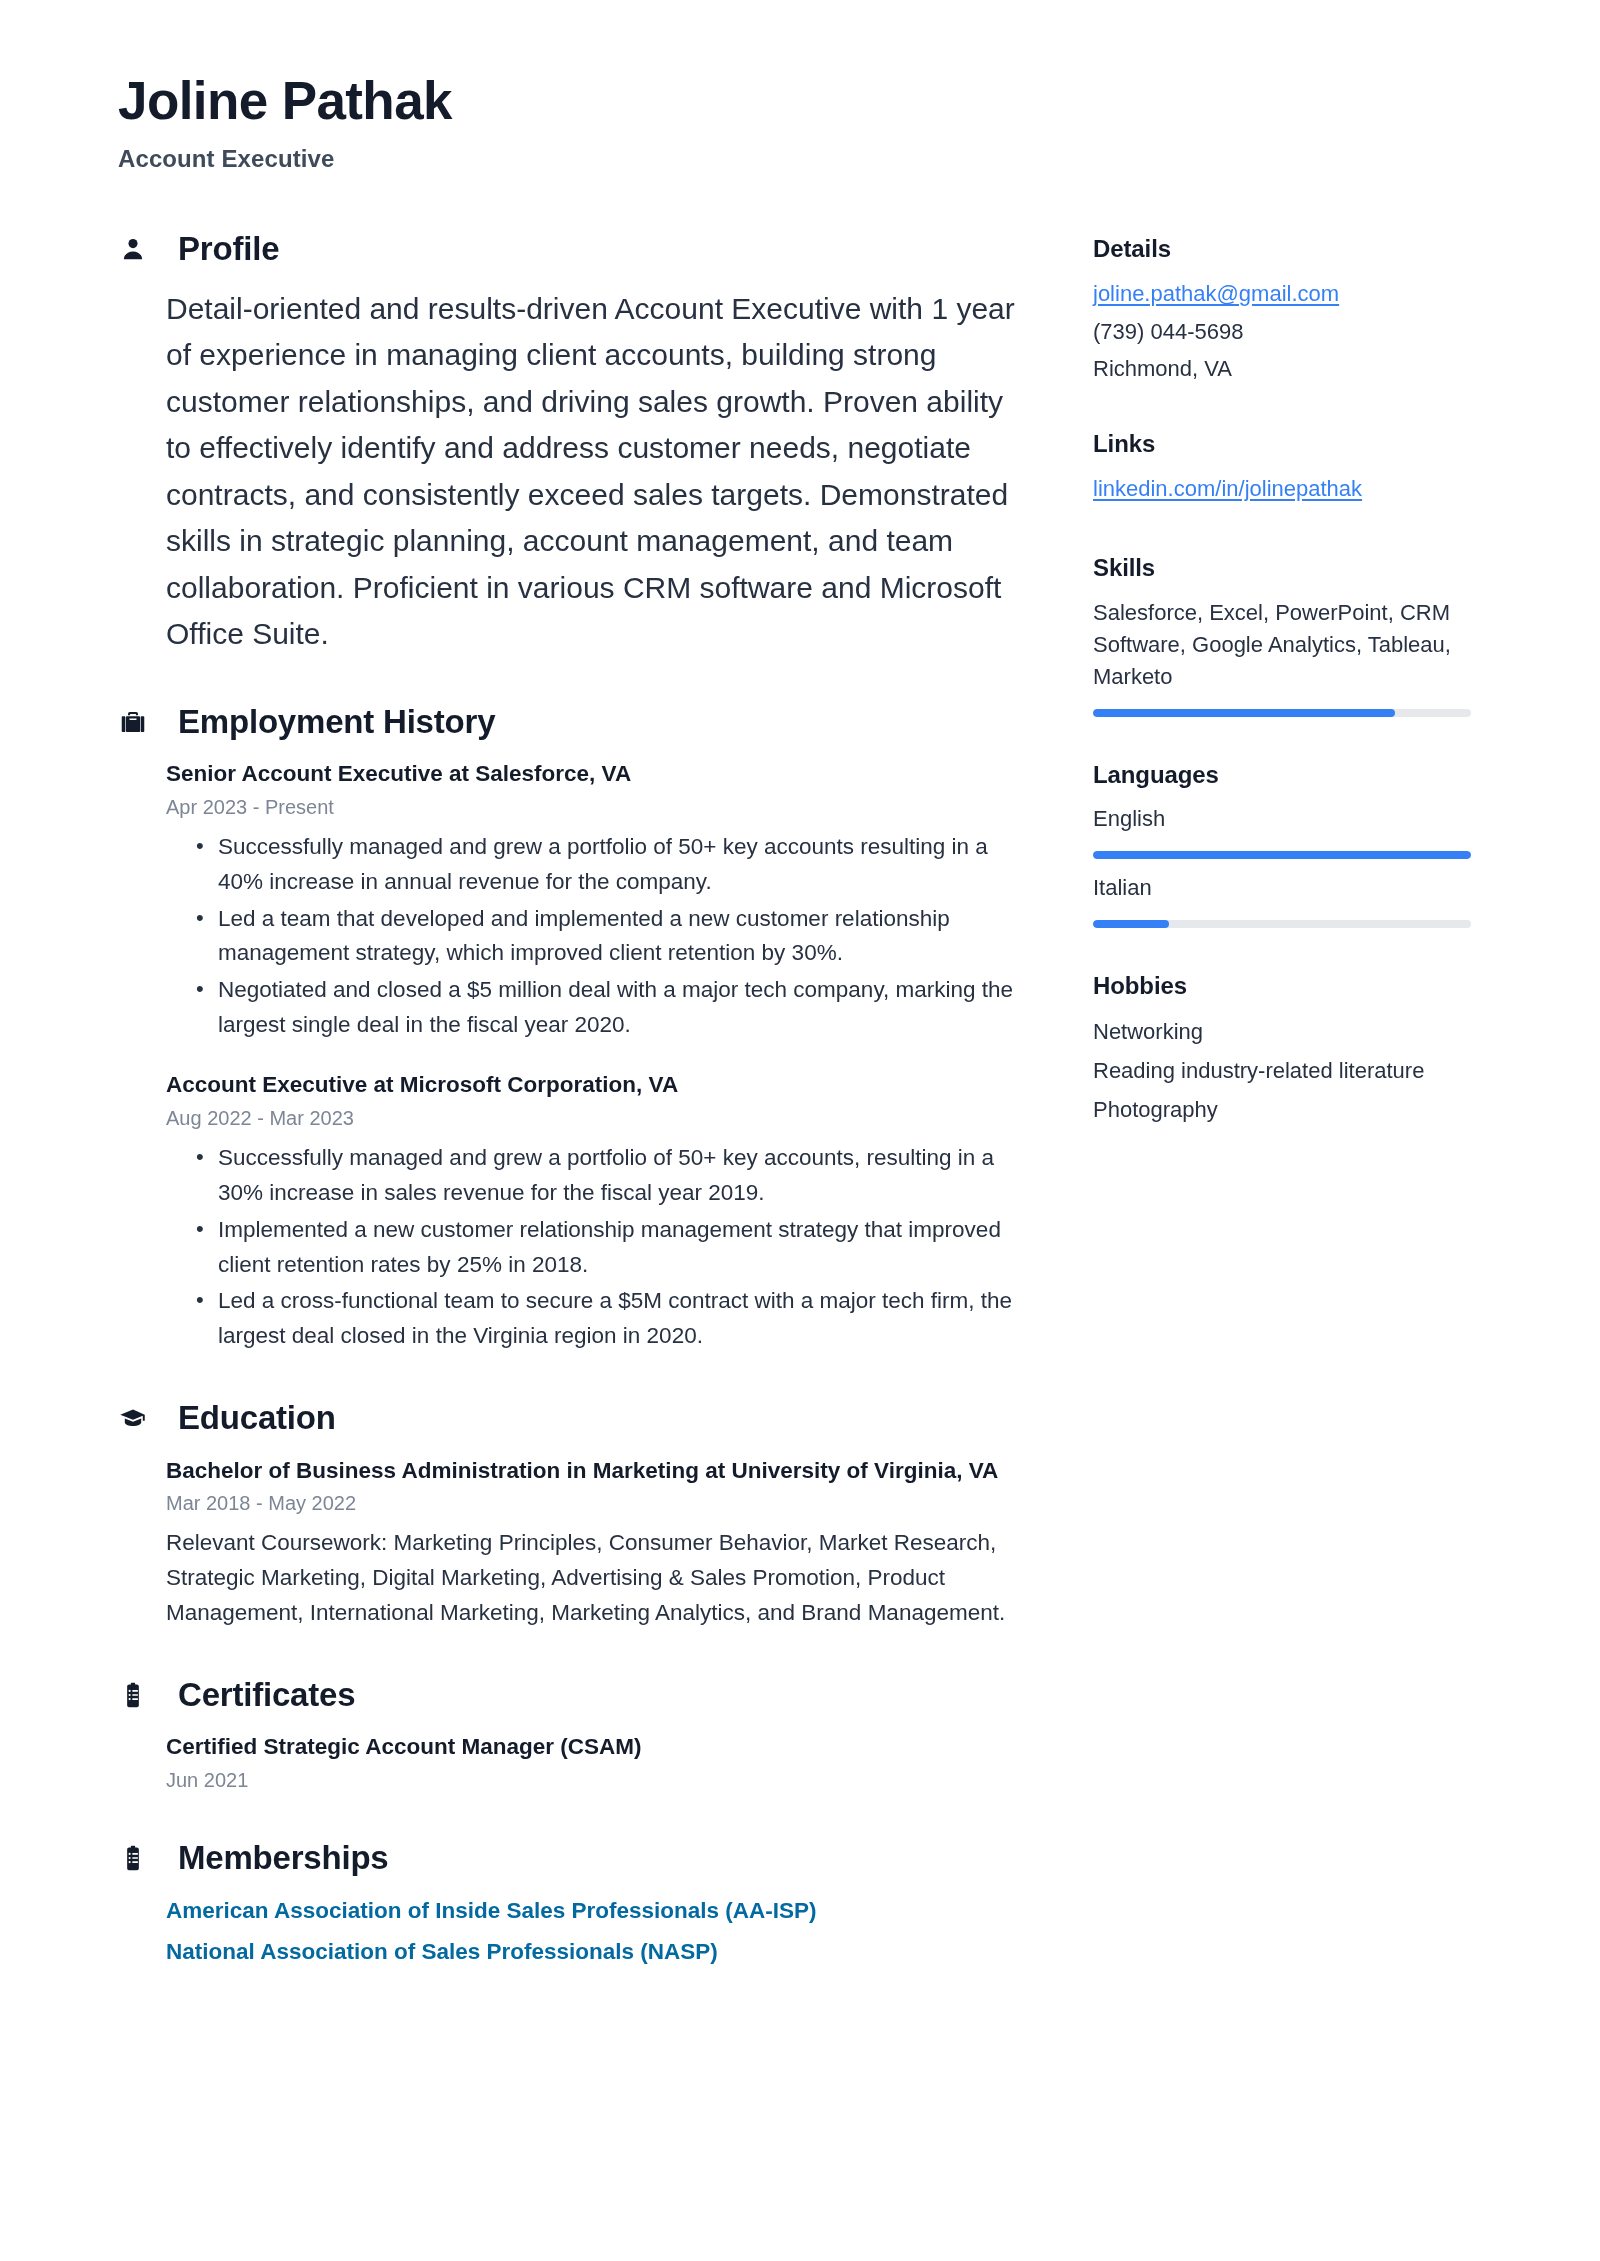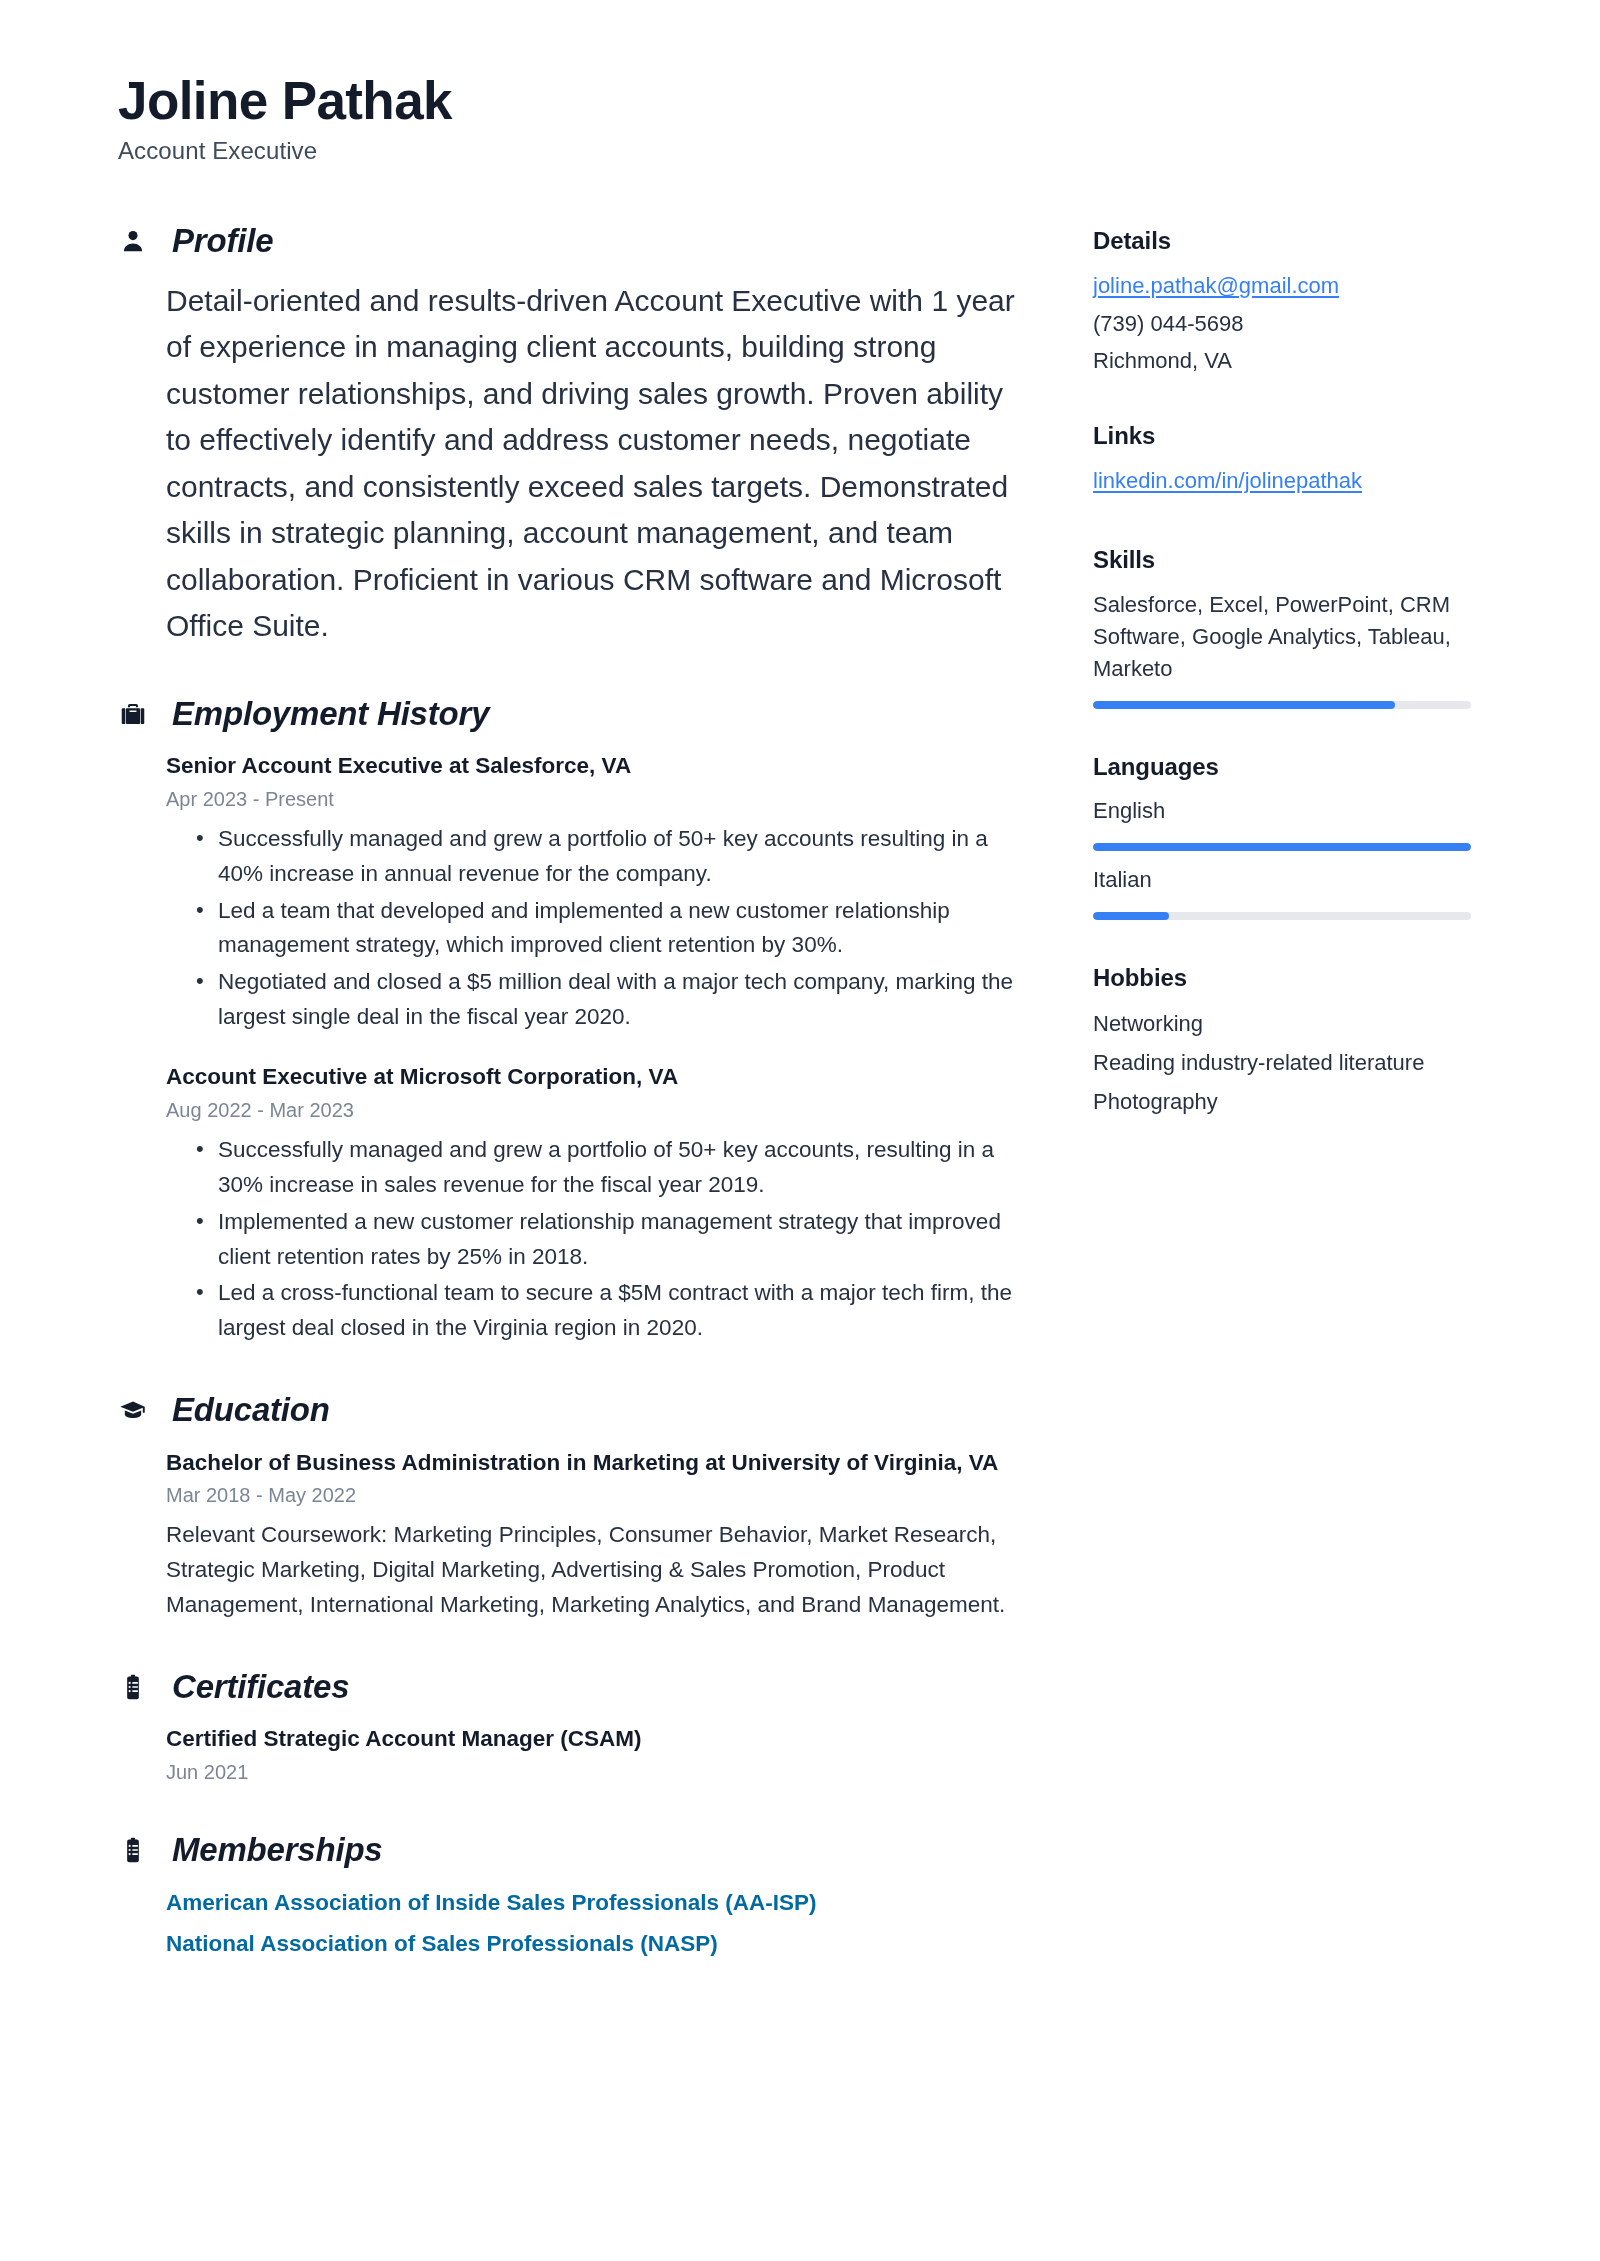--- a/index.html
+++ b/index.html
@@ -20,45 +20,44 @@
   .header { margin-bottom: 58px; }
   .full-name {
     font-size: 53px;
     font-weight: 700;
     letter-spacing: -0.6px;
     color: #141c2b;
     line-height: 1.08;
   }
   .job-title {
     font-size: 24px;
-    font-weight: 400;
+    font-weight: 700;
     color: #3f4a5a;
-    margin-top: 8px;
+    margin-top: 16px;
     letter-spacing: 0.1px;
   }
 
   
   .columns {
     display: flex;
     align-items: flex-start;
     gap: 70px;
   }
   .col-main { width: 905px; flex: 0 0 905px; }
   .col-side { width: 400px; flex: 0 0 400px; padding-top: 4px; }
 
   
   .section { margin-bottom: 46px; }
   .section:last-child { margin-bottom: 0; }
 
   .section-head {
     display: flex;
     align-items: center;
-    gap: 24px;
+    gap: 30px;
     margin-bottom: 18px;
-    font-style: italic;
   }
   .section-icon {
     width: 30px;
     height: 30px;
     display: flex;
     align-items: center;
     justify-content: center;
     color: #141c2b;
     flex: 0 0 30px;
   }

